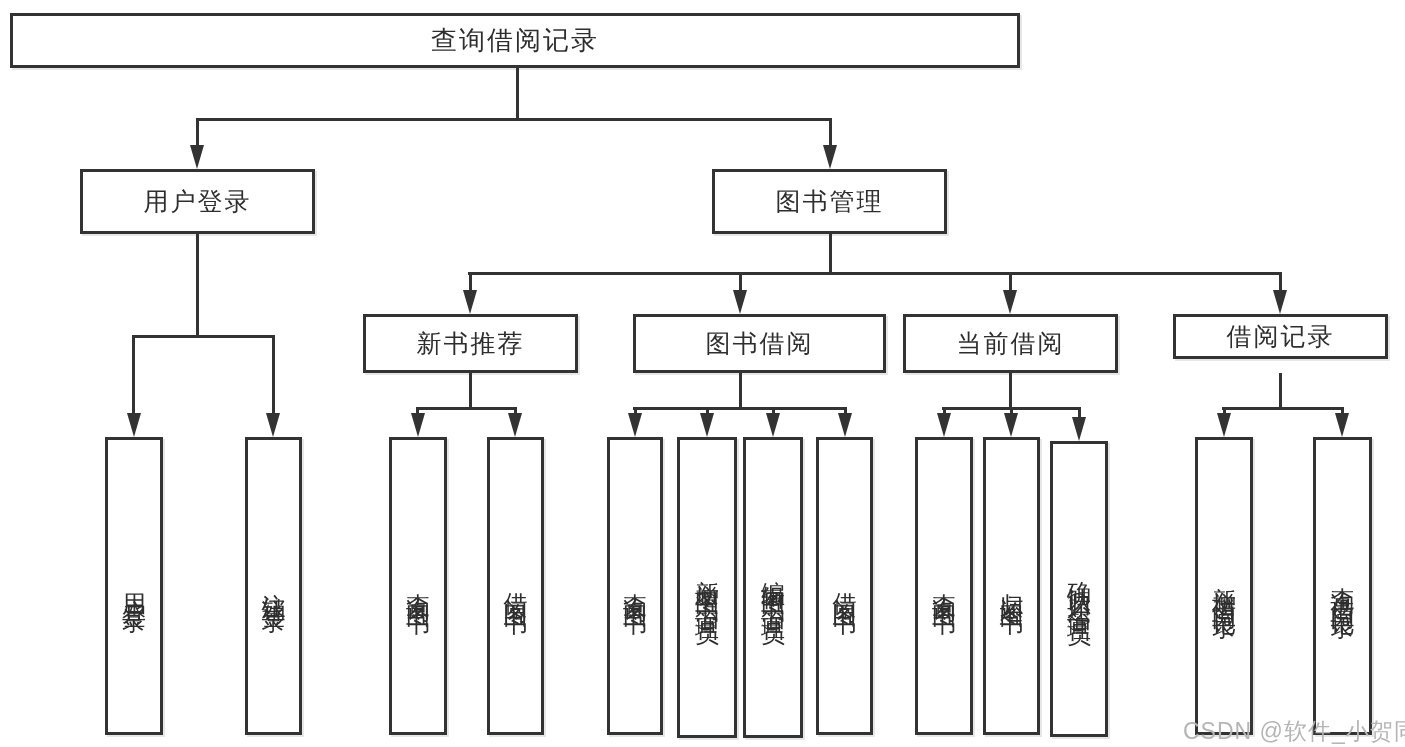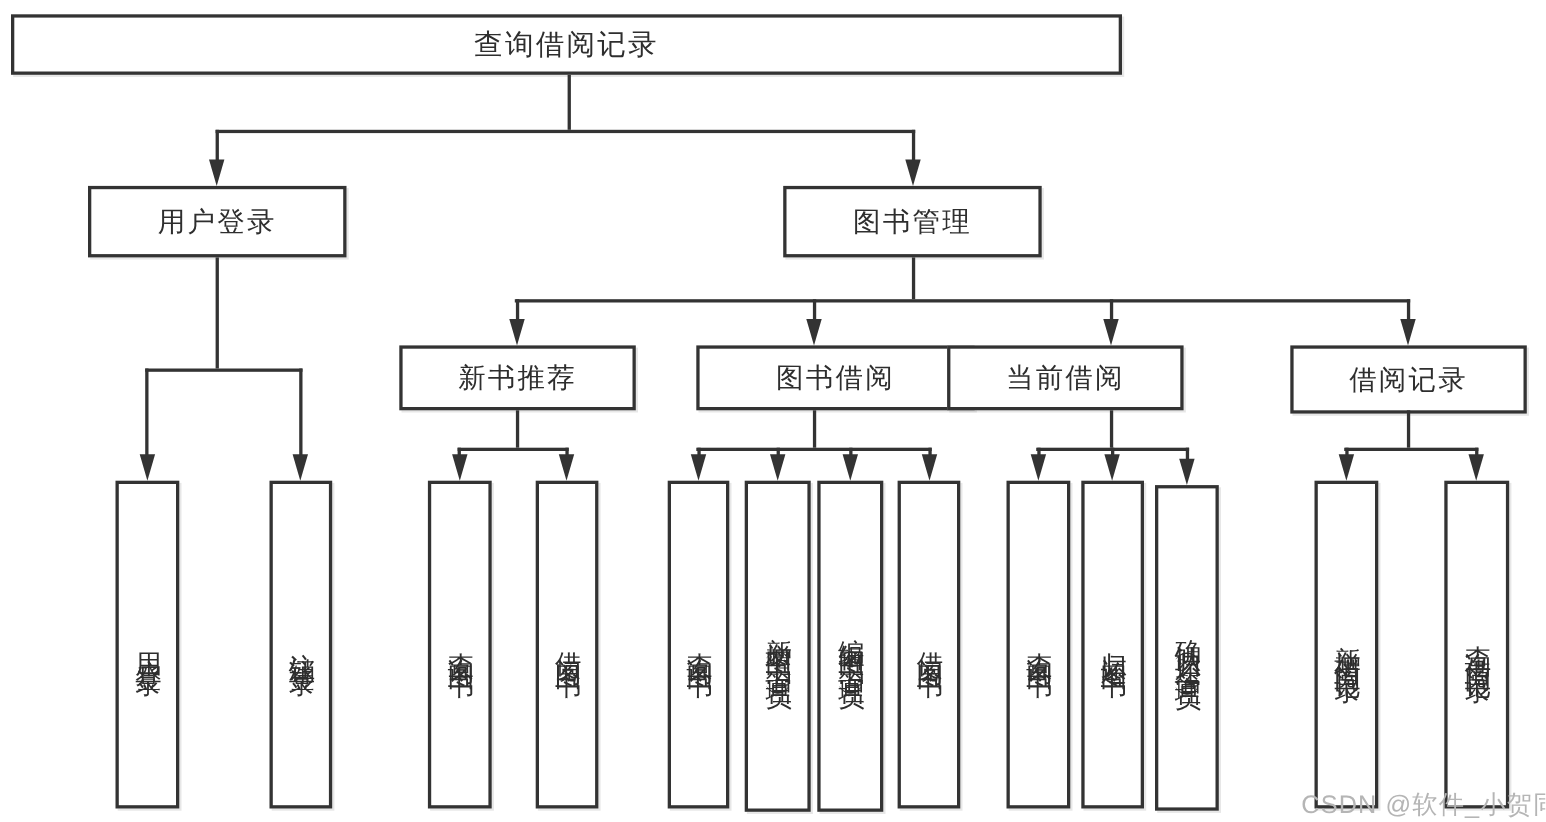--- a/index.html
+++ b/index.html
@@ -82,25 +82,25 @@
   </div>
 
   <div class="box" style="left:363px; top:314px; width:215px; height:59px;">
     <span class="lbl">新书推荐</span>
   </div>
 
   <div class="box" style="left:633px; top:314px; width:253px; height:59px;">
     <span class="lbl">图书借阅</span>
   </div>
 
-  <div class="box" style="left:861px; top:314px; width:215px; height:59px;">
+  <div class="box" style="left:903px; top:314px; width:215px; height:59px;">
     <span class="lbl">当前借阅</span>
   </div>
 
-  <div class="box" style="left:1173px; top:314px; width:215px; height:62px;">
+  <div class="box" style="left:1173px; top:314px; width:215px; height:45px;">
     <span class="lbl">借阅记录</span>
   </div>
 
   <div class="box leaf" style="left:105px; top:437px; width:58px; height:298px;">
     <span class="lbl">用户登录</span>
   </div>
   <div class="box leaf" style="left:245px; top:437px; width:57px; height:298px;">
     <span class="lbl">注销登录</span>
   </div>
 

